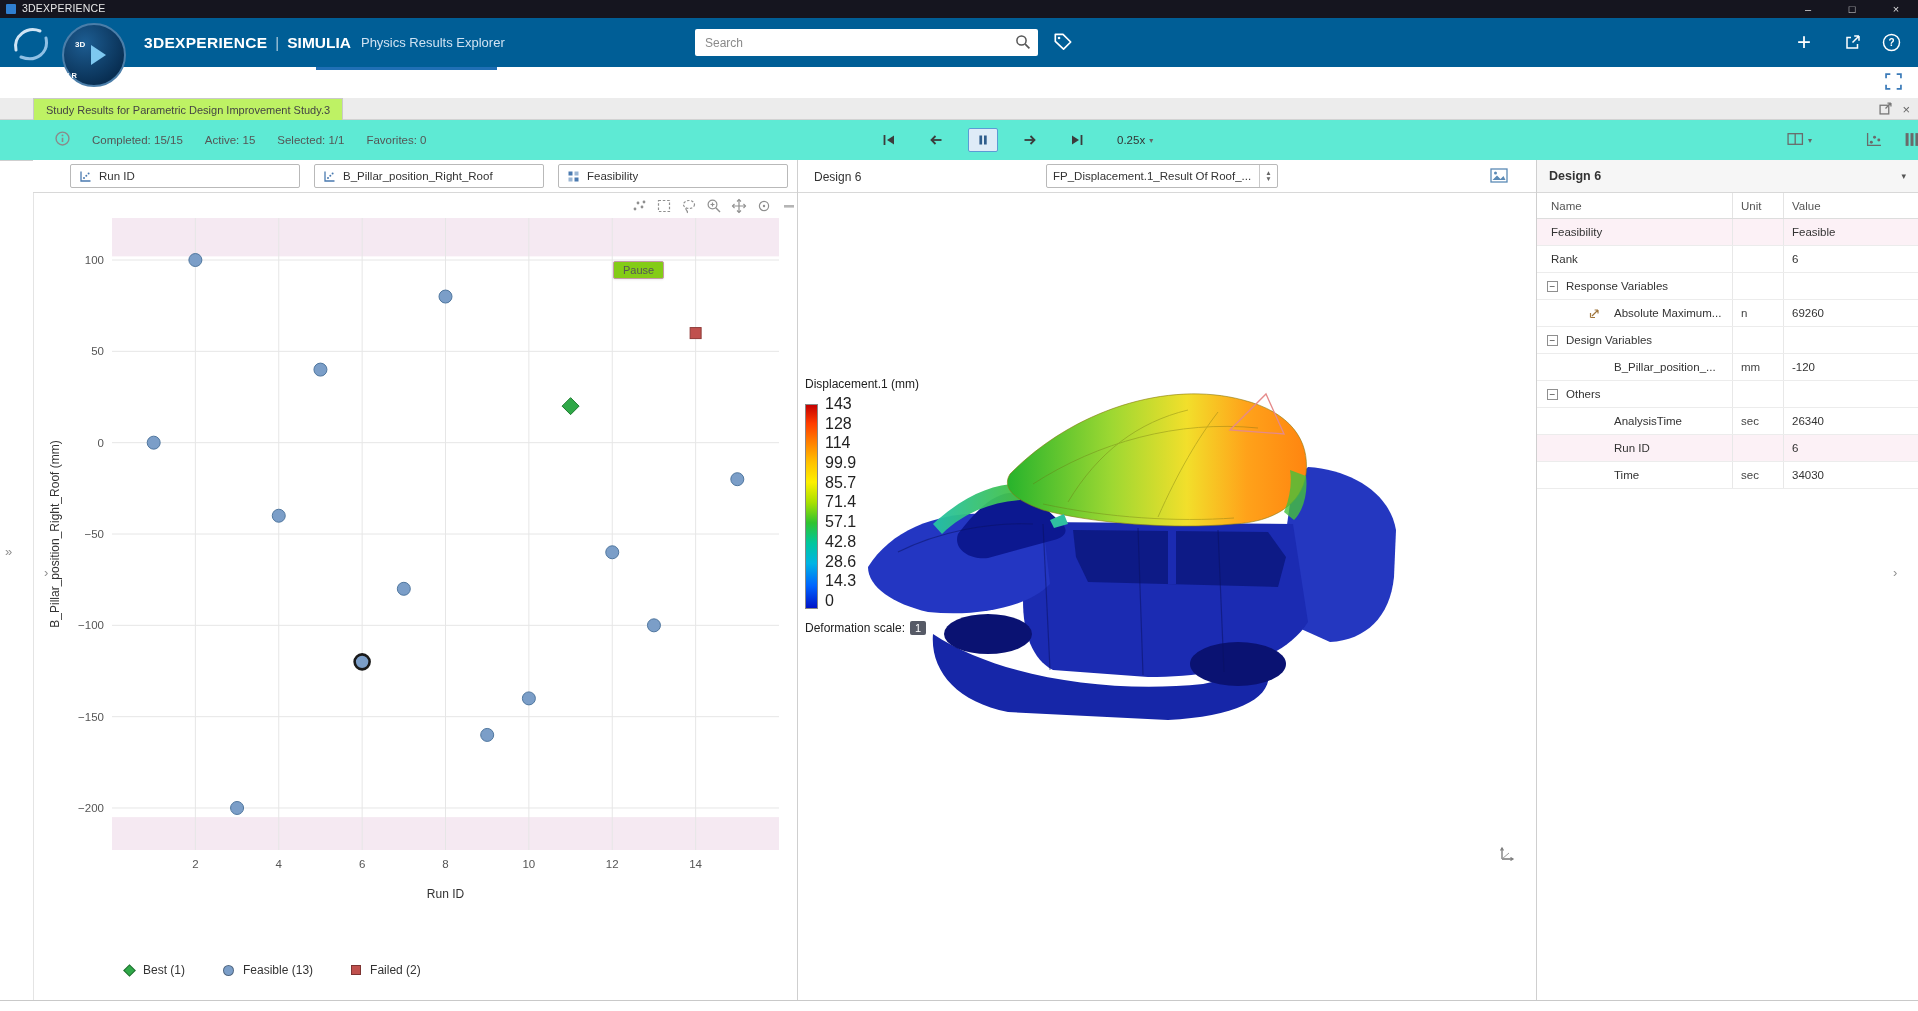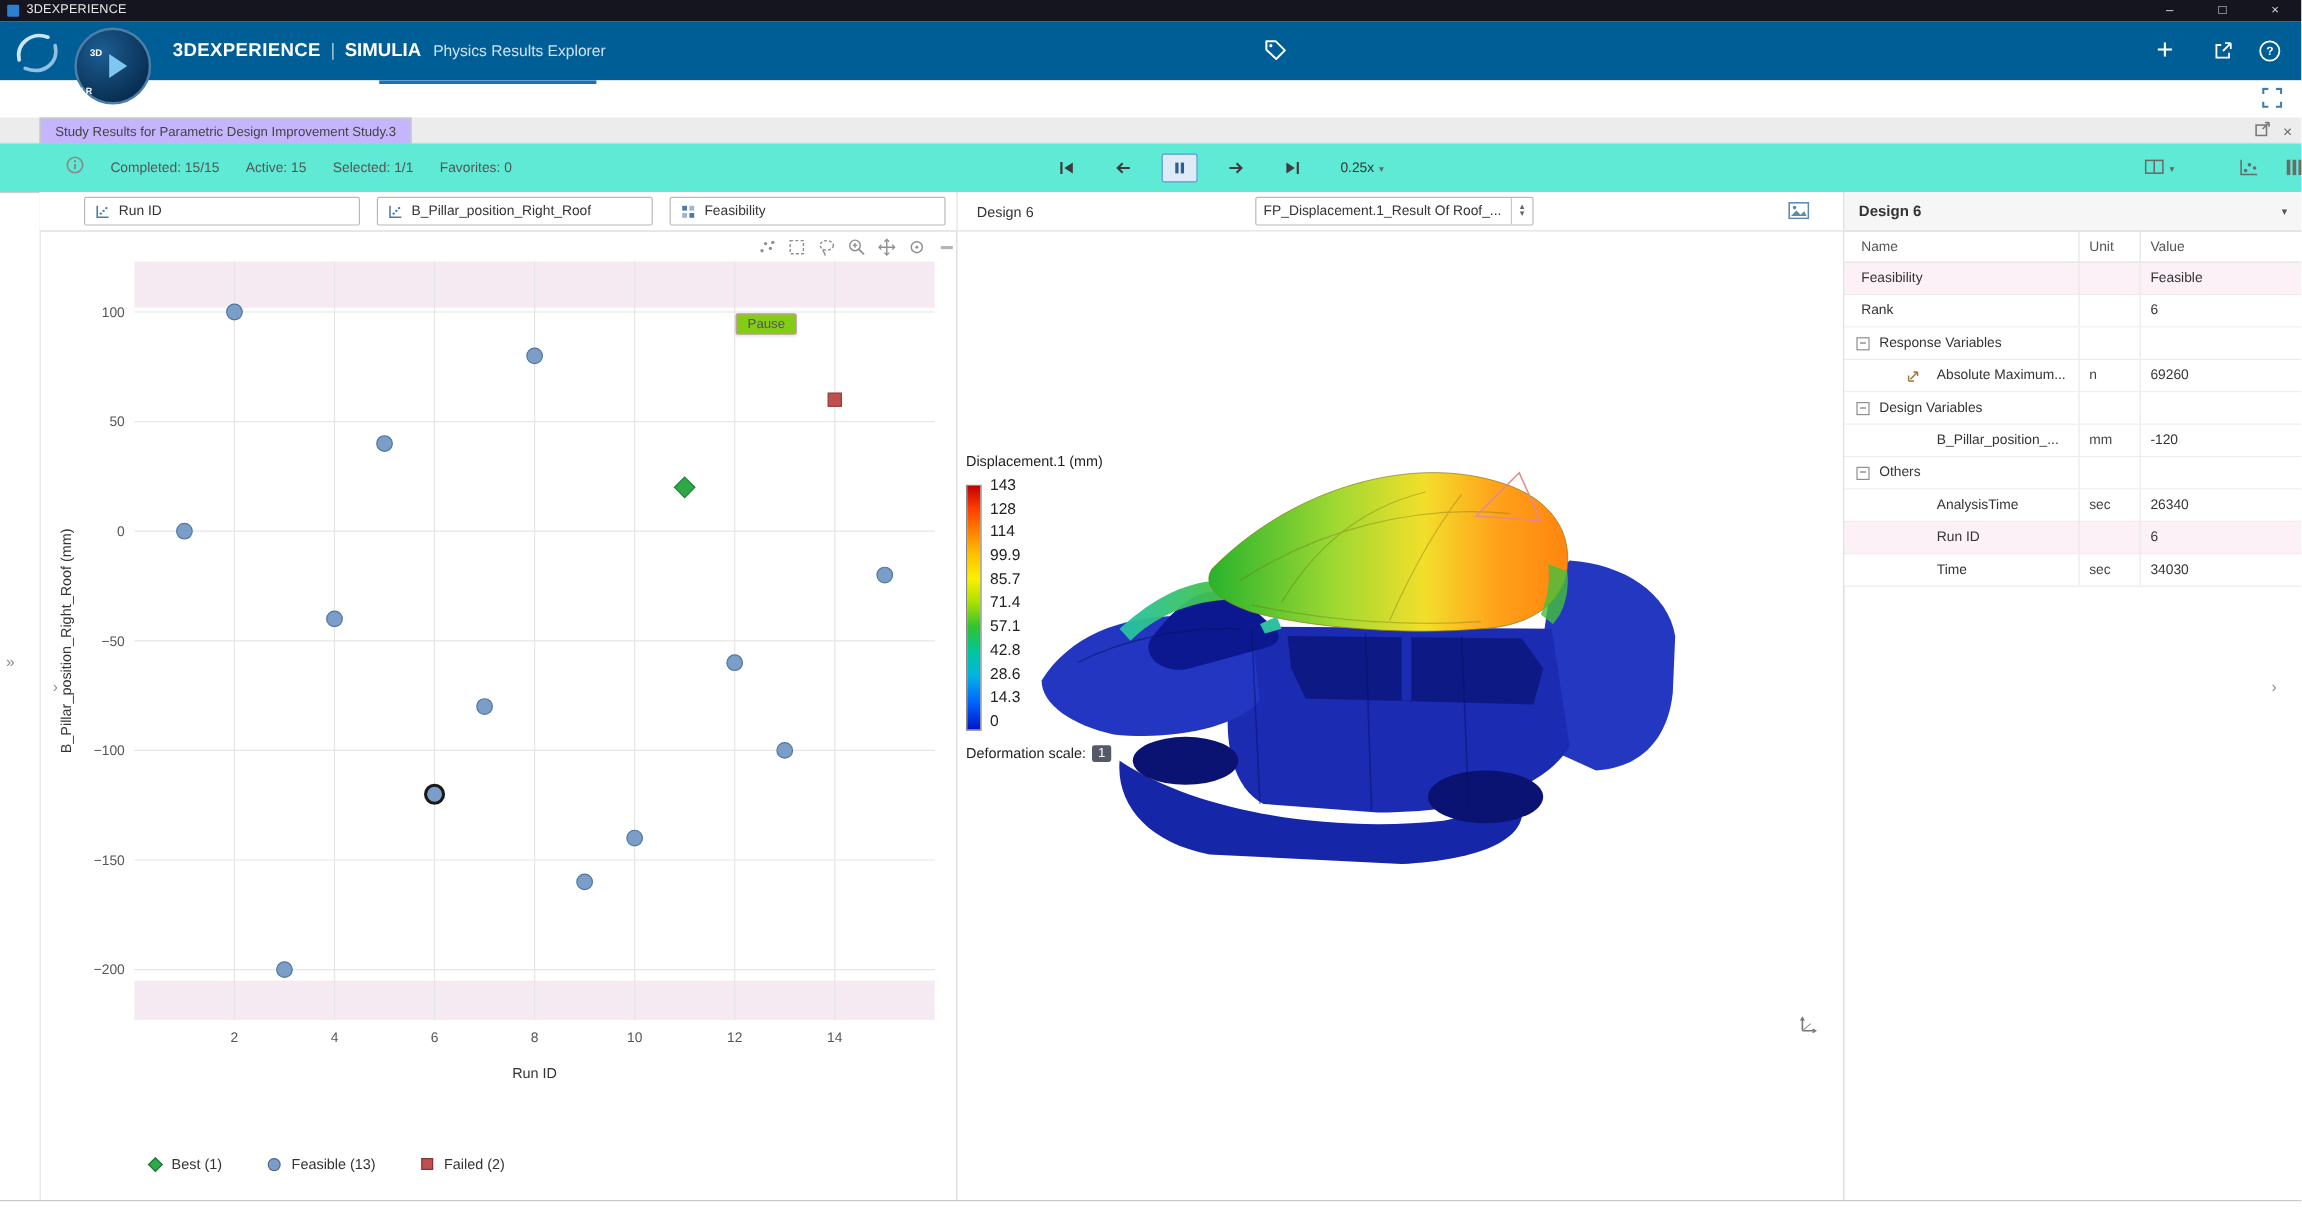--- a/index.html
+++ b/index.html
@@ -36,21 +36,21 @@
   .share-ico{position:absolute;left:1843px;top:15px;}
   .help-ico{position:absolute;left:1882px;top:15px;}
 
   
   .substrip{position:absolute;left:0;top:67px;width:100%;height:31px;background:#fff;}
   .active-underline{position:absolute;left:316px;top:0;width:181px;height:3px;background:#1f6fb5;}
   .expand-ico{position:absolute;right:16px;top:6px;}
 
   
   .tabrow{position:absolute;left:0;top:98px;width:100%;height:22px;background:#ececec;border-bottom:1px solid #d2d2d2;box-sizing:border-box;}
-  .tab{position:absolute;left:33px;top:0;height:22px;background:#c4b5fd;border:1px solid #c9c9c9;border-bottom:none;box-sizing:border-box;display:flex;align-items:center;padding:0 12px;font-size:11px;color:#444;max-width:320px;white-space:nowrap;overflow:hidden;}
+  .tab{position:absolute;left:33px;top:0;height:22px;background:#bef264;border:1px solid #c9c9c9;border-bottom:none;box-sizing:border-box;display:flex;align-items:center;padding:0 12px;font-size:11px;color:#444;max-width:320px;white-space:nowrap;overflow:hidden;}
   .tabrow-icons{position:absolute;right:8px;top:3px;display:flex;gap:10px;align-items:center;}
   .tab-close{font-size:13px;color:#666;line-height:14px;}
 
   
   .statusrow{position:absolute;left:0;top:120px;width:100%;height:40px;background:#5eead4;}
   .status-left{position:absolute;left:55px;top:0;height:40px;display:flex;align-items:center;gap:22px;}
   .stat{font-size:11.5px;color:#555;}
   .playback{position:absolute;left:874px;top:8px;display:flex;gap:17px;}
   .pb-btn{width:30px;height:24px;display:flex;align-items:center;justify-content:center;border:1px solid transparent;border-radius:2px;box-sizing:border-box;}
   .pb-btn.active{border-color:#5b9bd5;background:#deebf7;}
@@ -91,21 +91,21 @@
   .result-dd{position:absolute;left:248px;top:4px;width:232px;height:24px;border:1px solid #b9b9b9;border-radius:2px;background:#fff;box-sizing:border-box;display:flex;align-items:center;}
   .result-dd .txt{flex:1;font-size:11.5px;color:#333;padding:0 6px;white-space:nowrap;overflow:hidden;}
   .stepper{width:17px;height:100%;border-left:1px solid #c9c9c9;display:flex;flex-direction:column;align-items:center;justify-content:center;line-height:1;color:#666;}
   .stepper span{font-size:6.5px;}
   .img-ico{position:absolute;left:692px;top:8px;}
   .view3d{position:absolute;left:0;top:33px;right:0;bottom:0;background:#fff;}
   .cb-title{position:absolute;left:7px;top:184px;font-size:12px;color:#222;}
   .colorbar{position:absolute;left:7px;top:211px;width:13px;height:205px;border:1px solid #888;box-sizing:border-box;
     background:linear-gradient(to bottom,#c40000 0%,#ff3c00 9%,#ff7d00 18%,#ffc000 28%,#fdf000 38%,#a8e000 48%,#2fc32f 58%,#00c79d 68%,#00b4e4 78%,#0064ff 89%,#0014c8 100%);}
   .cb-vals{position:absolute;left:27px;top:205px;height:208px;display:flex;flex-direction:column;justify-content:space-between;}
-  .cb-val{font-size:13px;color:#222;line-height:11px;}
+  .cb-val{font-size:16px;color:#222;line-height:11px;}
   .deform{position:absolute;left:7px;top:428px;font-size:12px;color:#222;display:flex;align-items:center;gap:5px;}
   .deform-badge{display:inline-block;background:#565a66;color:#fff;font-size:11px;padding:1px 5px;border-radius:2px;}
   .car-svg{position:absolute;left:40px;top:179px;}
   .triad{position:absolute;left:700px;top:650px;}
 
   
   .props-header{position:relative;height:33px;background:#f6f6f6;border-bottom:1px solid #d8d8d8;box-sizing:border-box;display:flex;align-items:center;}
   .props-title{padding-left:12px;font-size:12.5px;font-weight:bold;color:#333;}
   .props-chevron{position:absolute;right:12px;font-size:9px;color:#555;}
   .props-cols{display:flex;height:26px;border-bottom:1px solid #ddd;box-sizing:border-box;align-items:center;background:#fff;}
@@ -150,20 +150,29 @@
       <svg width="42" height="40" viewBox="0 0 42 40" fill="none">
         <path d="M6,27 C3,13 17,3 30,8" stroke="#cfe4f4" stroke-width="3" stroke-linecap="round"></path>
         <path d="M11,34 C27,40 39,29 36,15" stroke="#8fc0e4" stroke-width="3" stroke-linecap="round"></path>
       </svg>
     </span>
     <div class="brand">
       <span class="plat">3DEXPERIENCE</span>
       <span class="div">|</span>
       <span class="app">SIMULIA</span>
       <span class="module">Physics Results Explorer</span>
+    </div>
+    <div class="searchbox">
+      <input type="text" placeholder="Search" style="">
+      <span class="search-ico">
+        <svg width="16" height="16" viewBox="0 0 16 16" fill="none">
+          <circle cx="6.5" cy="6.5" r="4.6" stroke="#555" stroke-width="1.5"></circle>
+          <path d="M10.2,10.2 L14.4,14.4" stroke="#555" stroke-width="1.7"></path>
+        </svg>
+      </span>
     </div>
     <span class="tag-ico">
       <svg width="22" height="22" viewBox="0 0 20 20" fill="none">
         <path d="M3,3 L10,3 L17,10 L10.5,16.5 L3,9.5 Z" stroke="#fff" stroke-width="1.5" stroke-linejoin="round"></path>
         <circle cx="6.4" cy="6.4" r="1.2" fill="#fff"></circle>
       </svg>
     </span>
     <span class="plus-ico">+</span>
     <span class="share-ico">
       <svg width="19" height="19" viewBox="0 0 19 19" fill="none">

